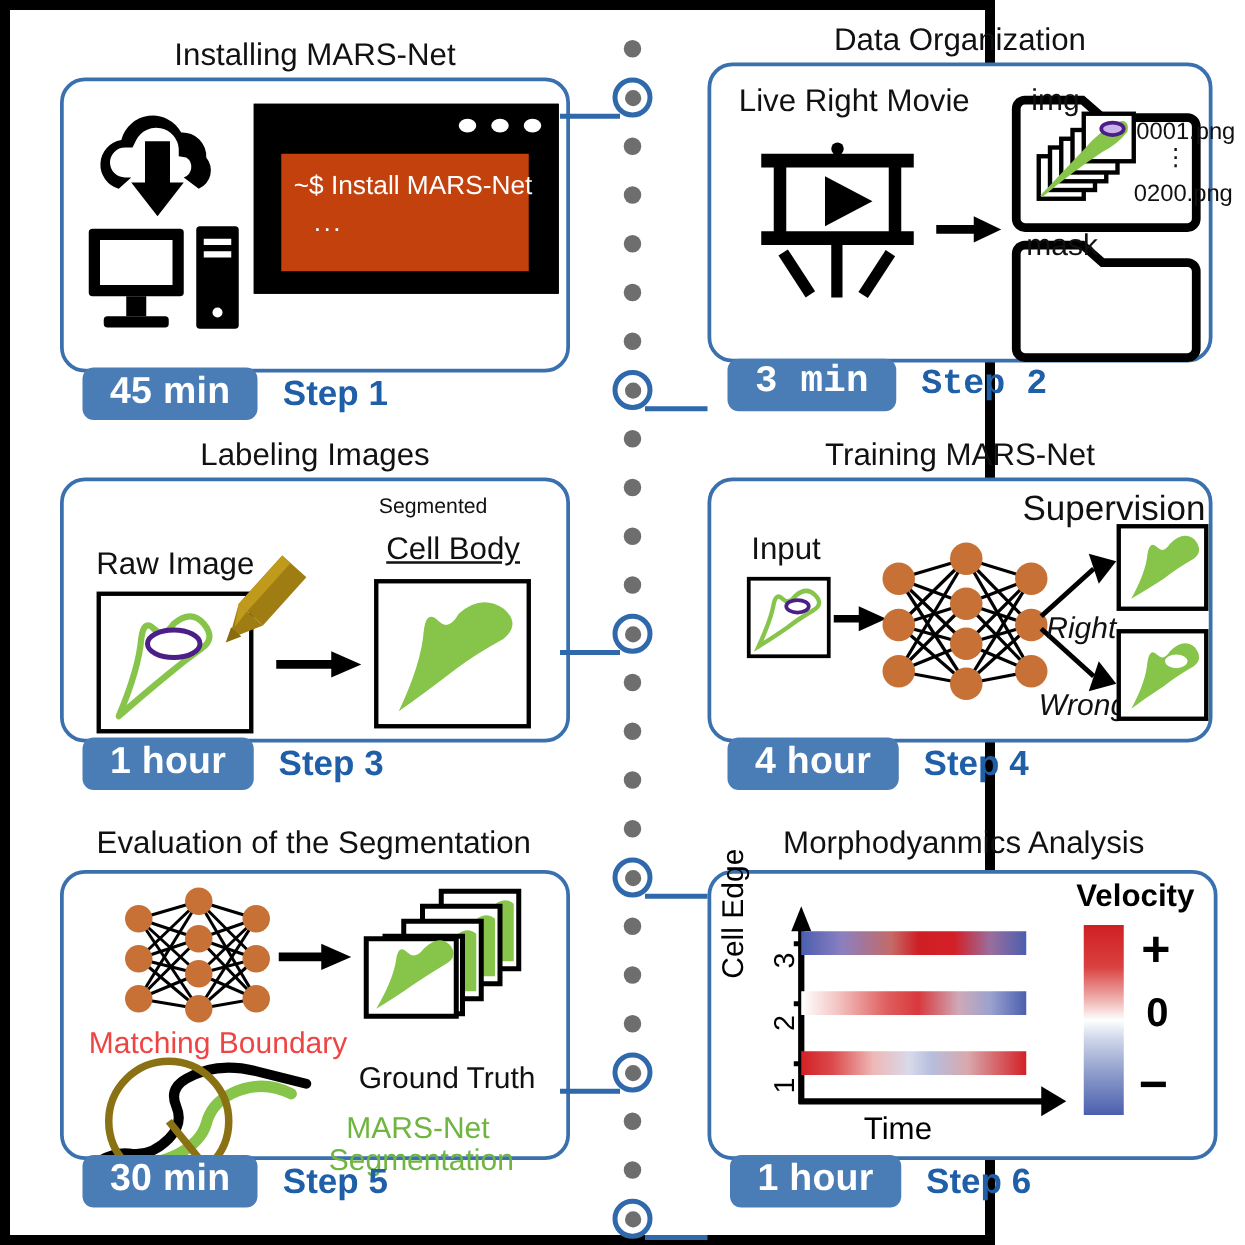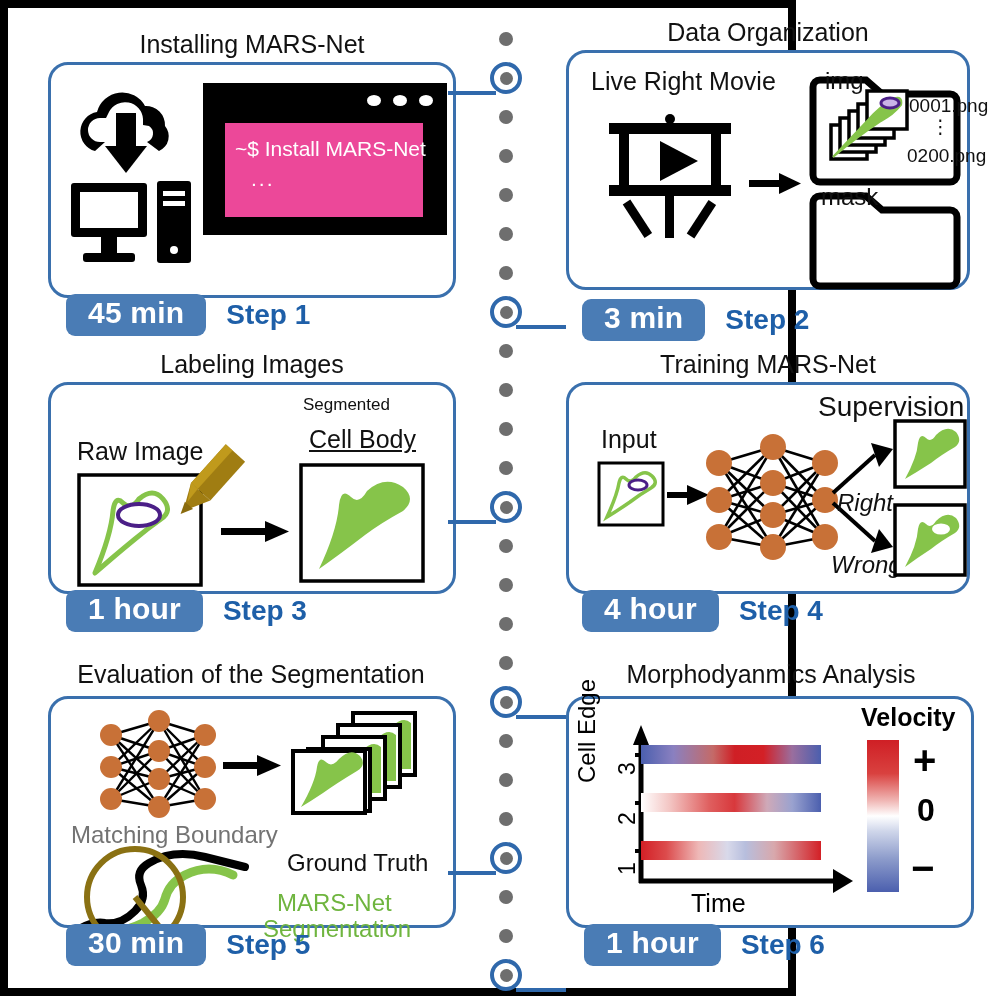--- a/index.html
+++ b/index.html
@@ -89,21 +89,21 @@
         <rect x="94" y="24" width="22" height="5" fill="#fff"></rect>
         <circle cx="105" cy="73" r="4" fill="#fff"></circle>
       </svg>
 
       <div style="position:absolute;left:152px;top:18px;width:240px;height:148px;background:#000;border:2px solid #000;">
         <div style="position:absolute;right:12px;top:10px;display:flex;gap:12px;">
           <span style="width:14px;height:11px;border-radius:50%;background:#fff;display:block;"></span>
           <span style="width:14px;height:11px;border-radius:50%;background:#fff;display:block;"></span>
           <span style="width:14px;height:11px;border-radius:50%;background:#fff;display:block;"></span>
         </div>
-        <div style="position:absolute;left:20px;top:38px;right:22px;bottom:16px;background:#ec4899;">
+        <div style="position:absolute;left:20px;top:38px;right:22px;bottom:16px;background:#c2410c;">
           <div style="color:#fff;font-size:21px;padding:14px 0 0 10px;white-space:nowrap;">~$ Install MARS-Net</div>
           <div style="color:#fff;font-size:21px;padding:6px 0 0 26px;letter-spacing:2px;">...</div>
         </div>
       </div>
     </div>
     <div class="foot" style="left:24px;top:264px;">
       <span class="badge">45 min</span>
       <span class="stepname">Step 1</span>
     </div>
   </div>
@@ -146,21 +146,21 @@
       <div class="lbl" style="left:340px;top:42px;font-size:19px;">0001.png</div>
       <div class="lbl" style="left:362px;top:66px;font-size:19px;line-height:.8;">⋮</div>
       <div class="lbl" style="left:338px;top:92px;font-size:19px;">0200.png</div>
       <div class="lbl" style="left:256px;top:14px;font-size:24px;">img</div>
 
       <svg style="position:absolute;left:238px;top:130px;" width="156" height="104" viewBox="0 0 156 104">
         <path d="M6 20 a7 7 0 0 1 7 -7 h46 l16 14 h68 a7 7 0 0 1 7 7 v62 a7 7 0 0 1 -7 7 h-130 a7 7 0 0 1 -7 -7 z" fill="#fff" stroke="#000" stroke-width="7"></path>
       </svg>
       <div class="lbl" style="left:252px;top:130px;font-size:24px;">mask</div>
     </div>
-    <div class="foot" style="left:24px;top:281px;">
+    <div class="foot" style="left:24px;top:269px;font-family:Liberation Mono, monospace;">
       <span class="badge">3 min</span>
       <span class="stepname">Step 2</span>
     </div>
   </div>
 
   <div class="panel" style="left:34px;top:342px;width:420px;height:292px;">
     <div class="panel-title" style="top:0;">Labeling Images</div>
     <div class="card" style="left:6px;top:32px;width:408px;height:212px;">
       <div class="lbl" style="left:26px;top:52px;font-size:25px;">Raw Image</div>
       <div class="lbl" style="left:252px;top:10px;font-size:17px;">Segmented</div>
@@ -349,21 +349,21 @@
           <rect x="36" y="30" width="62" height="62" fill="#fff" stroke="#000" stroke-width="4"></rect>
           <path d="M42 86 Q54 64 56 50 Q58 40 64 46 Q70 51 76 43 Q86 33 94 40 L94 86 Z" fill="#86c44a"></path>
           <rect x="21" y="42" width="62" height="62" fill="#fff" stroke="#000" stroke-width="4"></rect>
           <path d="M27 98 Q39 76 41 62 Q43 52 49 58 Q55 63 61 55 Q71 45 79 52 L79 98 Z" fill="#86c44a"></path>
           <rect x="6" y="44" width="72" height="62" fill="#fff" stroke="#000" stroke-width="4"></rect>
           <path d="M14 100 Q28 76 30 60 Q32 48 39 55 Q45 61 52 52 Q64 40 73 49 Q80 58 70 64
                    Q50 76 36 86 Q24 94 14 100 Z" fill="#86c44a"></path>
         </g>
       </svg>
 
-      <div class="lbl" style="left:20px;top:122px;font-size:24px;color:#737373;">Matching Boundary</div>
+      <div class="lbl" style="left:20px;top:122px;font-size:24px;color:#ef4444;">Matching Boundary</div>
       <div class="lbl" style="left:236px;top:150px;font-size:24px;color:#111;">Ground Truth</div>
       <div class="lbl" style="left:226px;top:190px;font-size:24px;color:#6fb53f;">MARS-Net</div>
       <div class="lbl" style="left:212px;top:216px;font-size:24px;color:#6fb53f;">Segmentation</div>
 
       <svg style="position:absolute;left:18px;top:142px;" width="250" height="100" viewBox="0 0 250 100">
         <path d="M10 88 Q24 80 36 82 Q52 84 66 70 Q78 58 72 44 Q66 30 80 22 Q104 8 136 16 Q160 22 176 26" fill="none" stroke="#000" stroke-width="8" stroke-linecap="round"></path>
         <path d="M4 90 Q20 94 38 92 Q58 90 74 82 Q92 72 96 58 Q100 42 116 34 Q140 22 164 34" fill="none" stroke="#86c44a" stroke-width="9" stroke-linecap="round"></path>
         <circle cx="66" cy="56" r="48" fill="none" stroke="#8a7113" stroke-width="6"></circle>
         <line x1="66" y1="56" x2="92" y2="88" stroke="#8a7113" stroke-width="6"></line>
       </svg>

